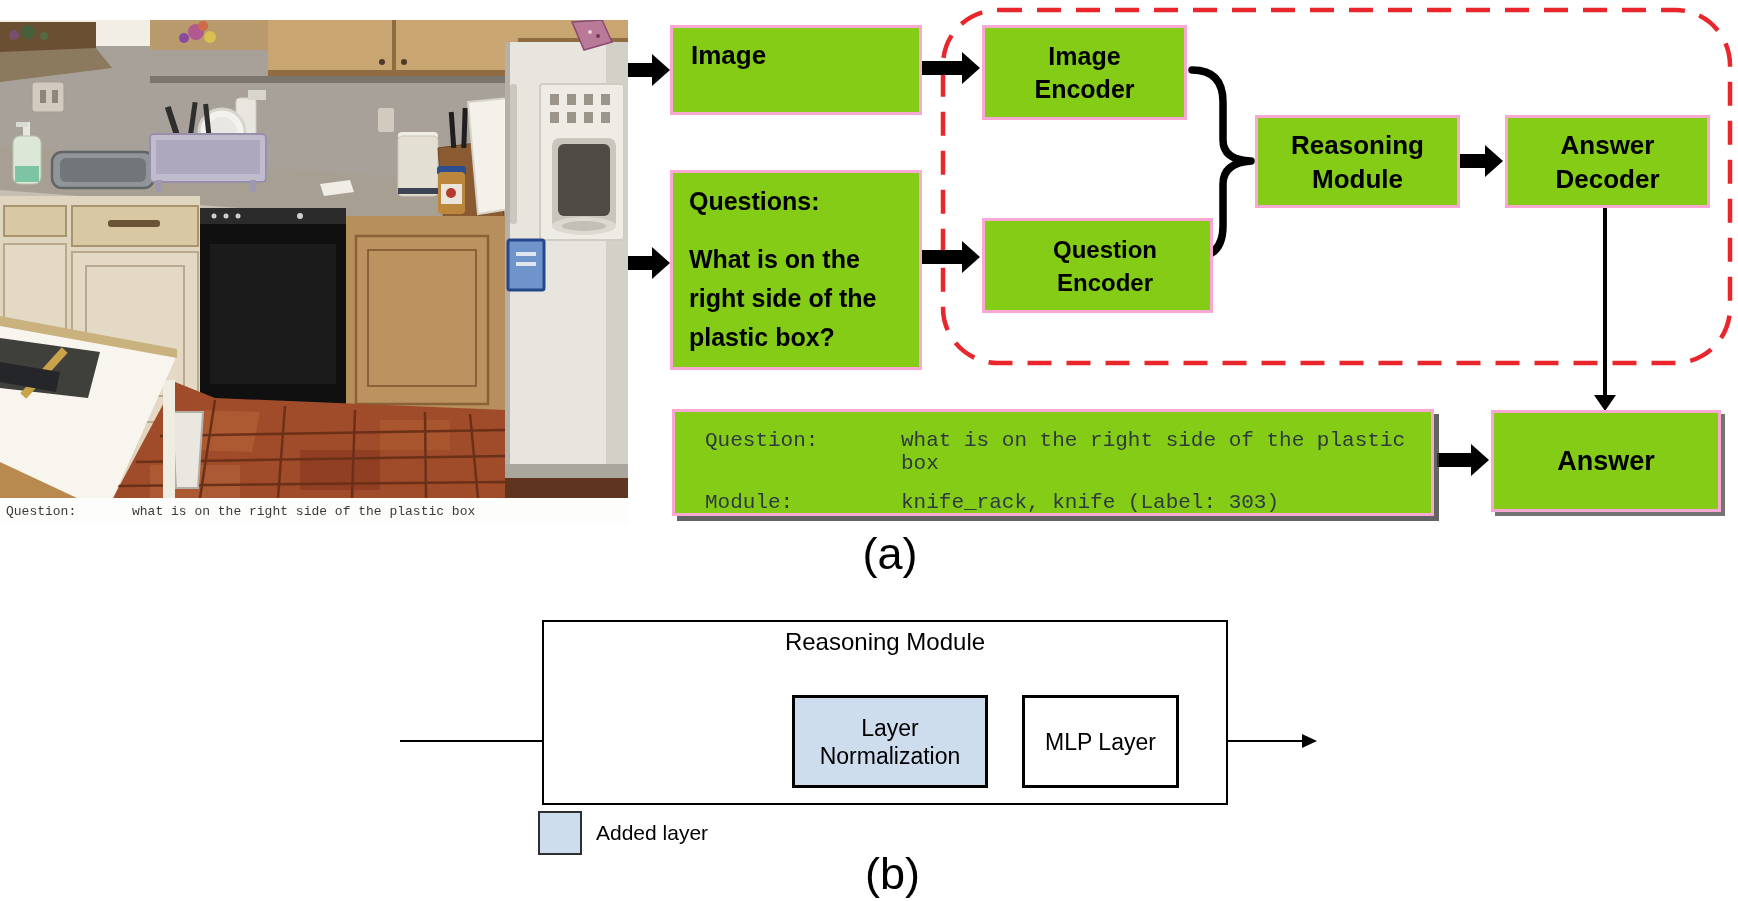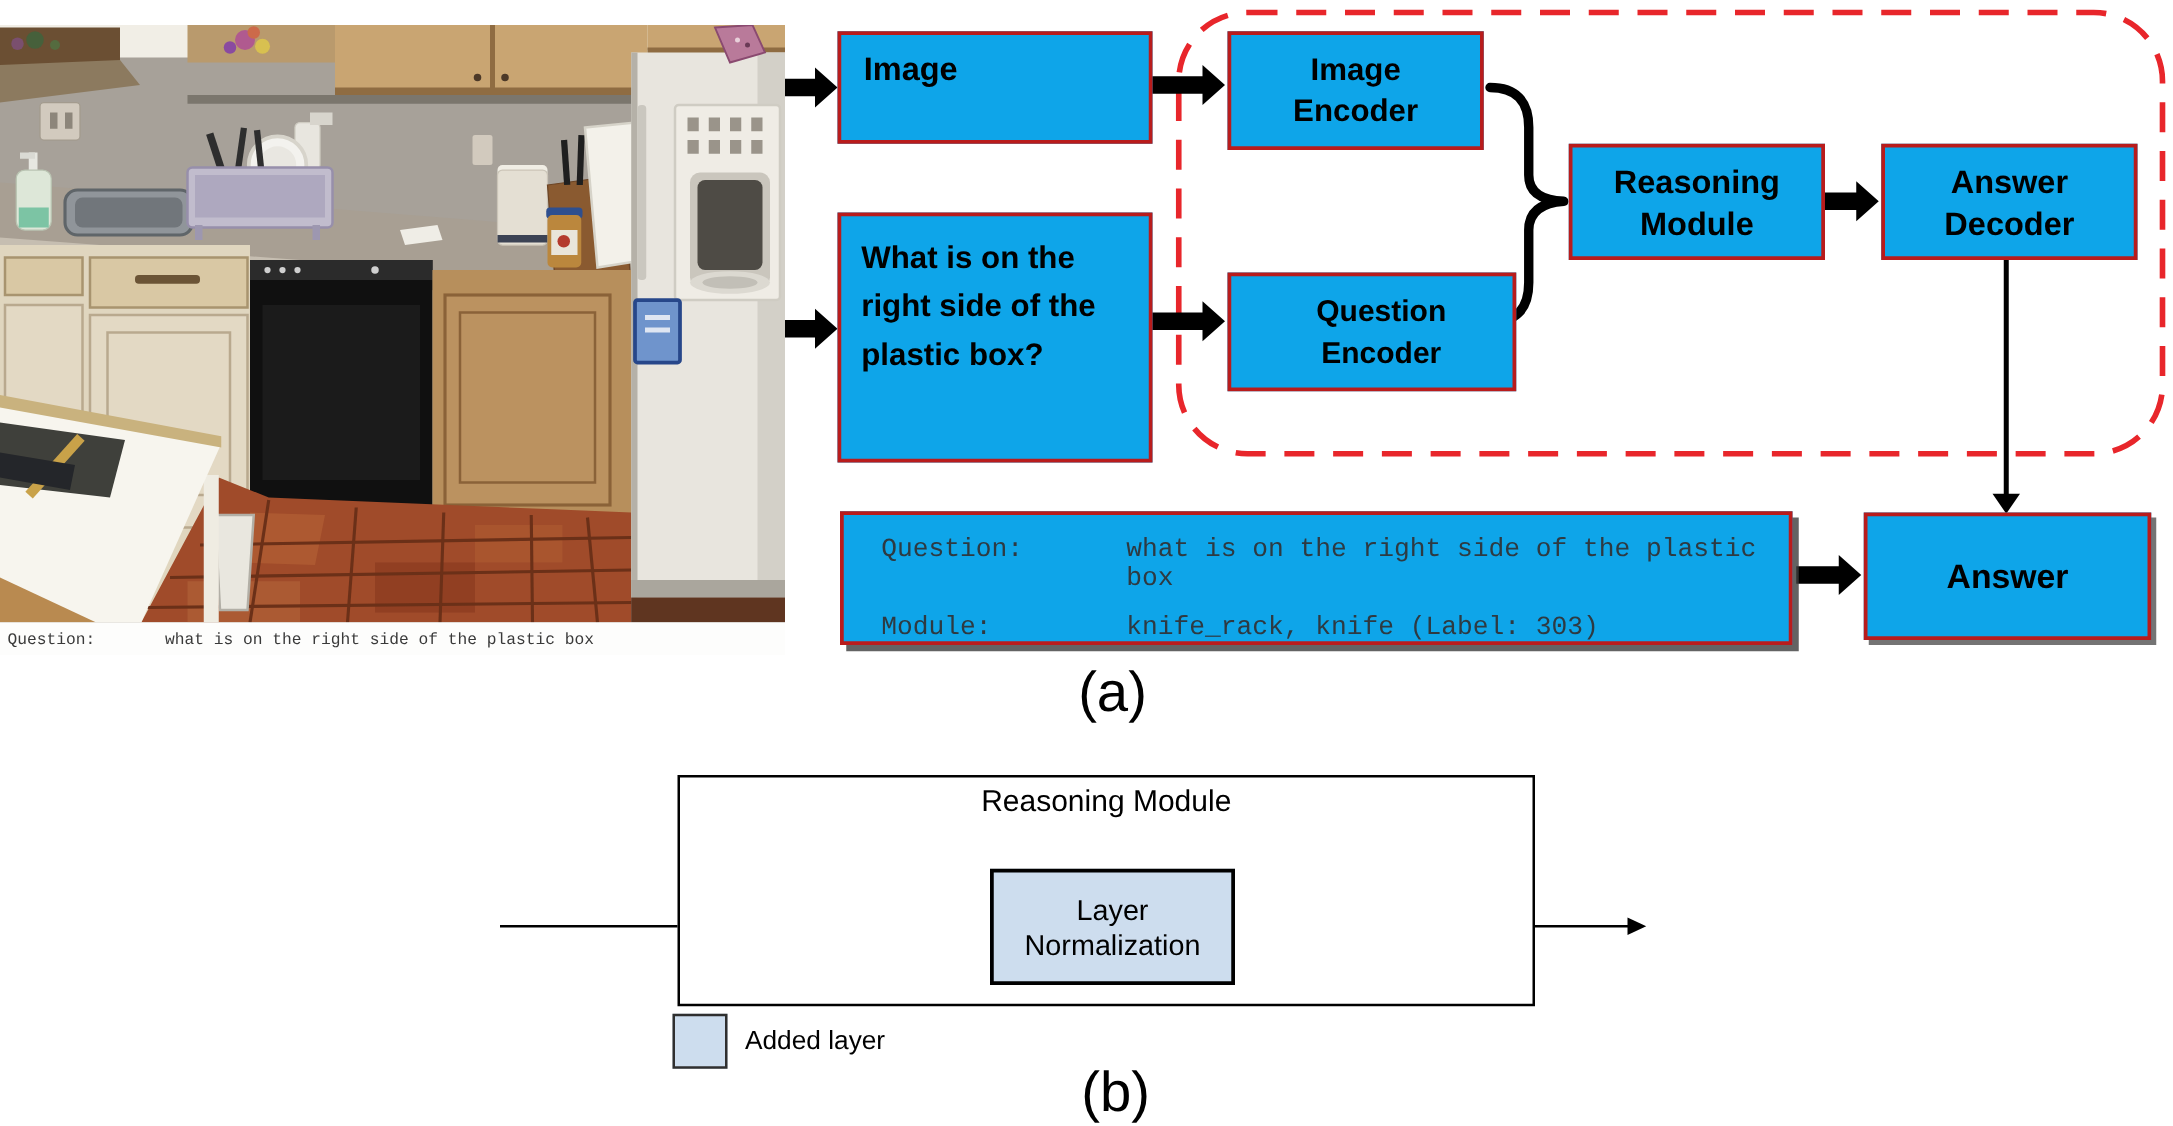--- a/index.html
+++ b/index.html
@@ -2,21 +2,21 @@
 <html style="--red: #e8262b; --blue-fill: #cdddee;"><head>
 <meta charset="utf-8">
 <style>
   html,body{margin:0;padding:0;background:#ffffff;}
   .stage{position:relative;width:1738px;height:901px;background:#fff;overflow:hidden;
          font-family:"Liberation Sans", sans-serif;color:#000;}
   .abs{position:absolute;}
   
   #overlay{position:absolute;left:0;top:0;width:1738px;height:901px;z-index:1;}
   
-  .fbox{position:absolute;z-index:2;background:#0ea5e9;border:3px solid #b91c1c;box-sizing:border-box;
+  .fbox{position:absolute;z-index:2;background:#84cc16;border:3px solid #f9a8d4;box-sizing:border-box;
         font-weight:bold;}
   .center{display:flex;align-items:center;justify-content:center;text-align:center;}
   .ml{white-space:pre-line;}
   .box-image{left:670px;top:25px;width:252px;height:90px;font-size:26px;padding:12px 0 0 18px;}
   .box-questions{left:670px;top:170px;width:252px;height:200px;font-size:25px;padding:14px 0 0 16px;}
   .q-title{margin-bottom:24px;}
   .q-body{line-height:39px;}
   .box-img-enc{left:982px;top:25px;width:205px;height:95px;font-size:25px;line-height:33px;}
   .box-q-enc{left:982px;top:218px;width:231px;height:95px;font-size:24px;line-height:33px;padding-left:15px;}
   .box-rm{left:1255px;top:115px;width:205px;height:93px;font-size:26px;line-height:34px;border-width:3.5px;}
@@ -226,20 +226,21 @@
   <div class="abs caption">
     <span class="qa-cap-label">Question:</span>
     <span>what is on the right side of the plastic box</span>
   </div>
 
   <div class="fbox box-image">
     <span>Image</span>
   </div>
 
   <div class="fbox box-questions">
+    <div class="q-title">Questions:</div>
     <div class="q-body ml">What is on the
 right side of the
 plastic box?</div>
   </div>
 
   <div class="fbox center box-img-enc">
     <span class="ml">Image
 Encoder</span>
   </div>
 
@@ -275,19 +276,22 @@
 
   <div class="abs panel-label label-a">(a)</div>
 
   <div class="abs b-outer"></div>
   <div class="abs b-title">Reasoning Module</div>
 
   <div class="bbox center b-ln">
     <span class="ml">Layer
 Normalization</span>
   </div>
+  <div class="bbox center b-mlp">
+    <span>MLP Layer</span>
+  </div>
 
   <div class="abs legend-swatch"></div>
   <div class="abs legend-text">Added layer</div>
 
   <div class="abs panel-label label-b">(b)</div>
 
 </div>
 
 </body></html>

